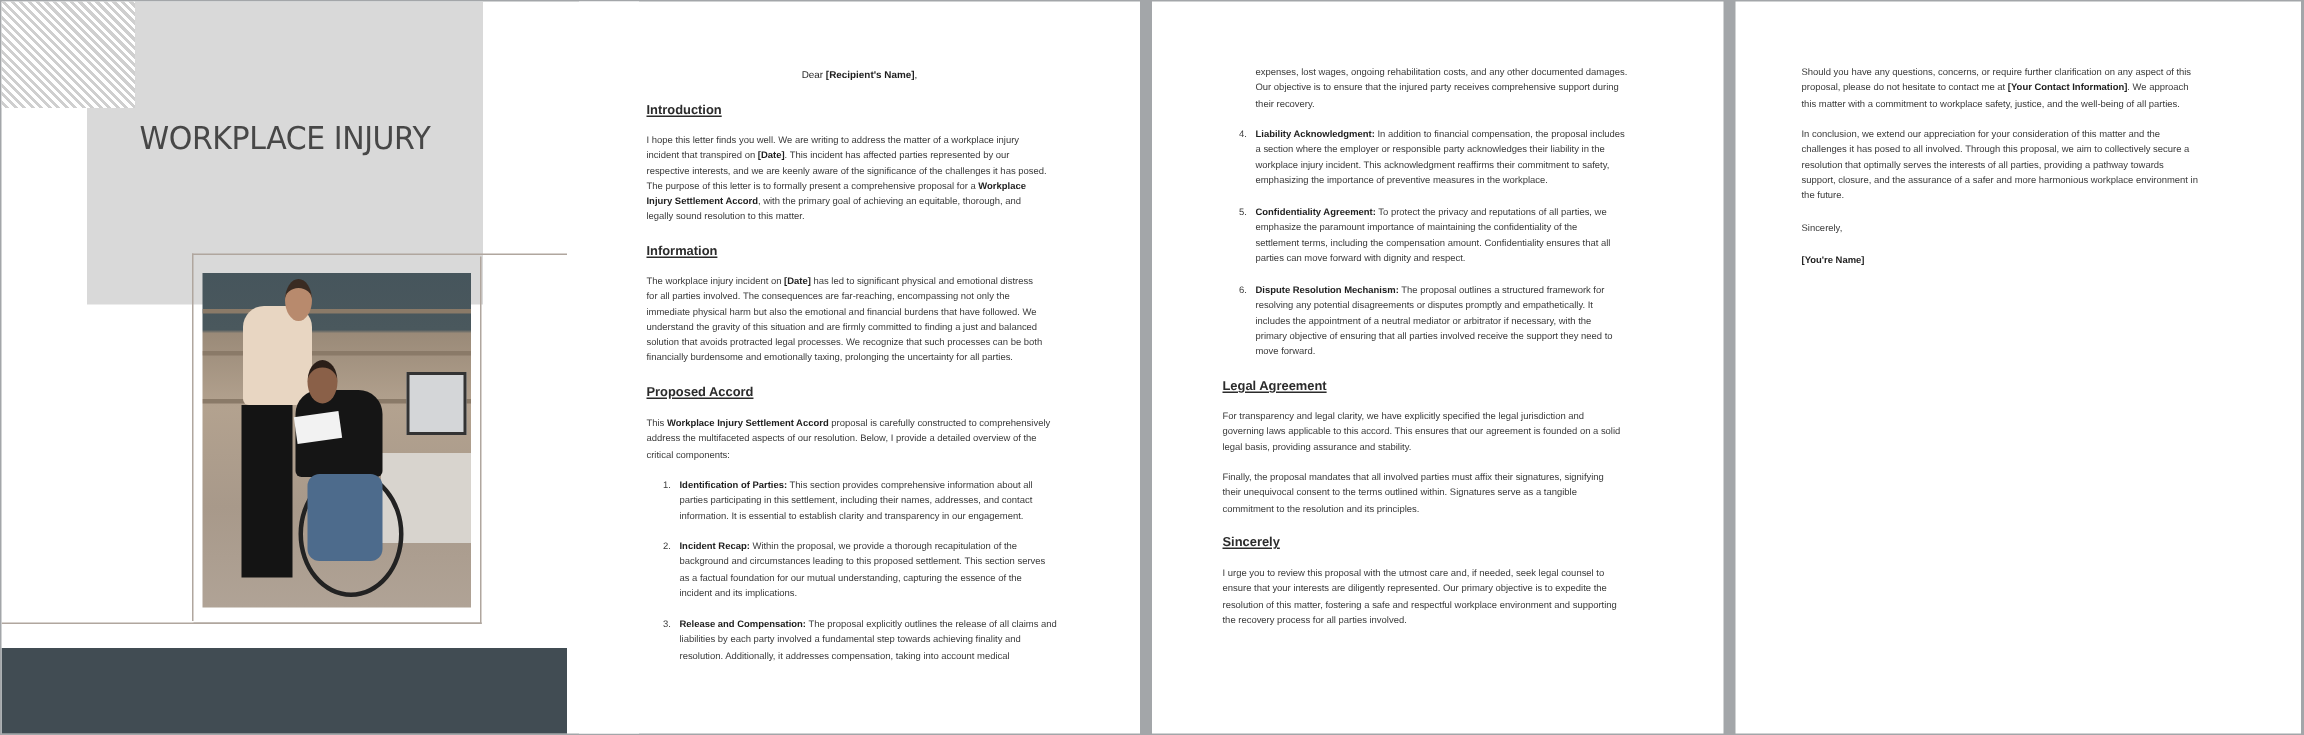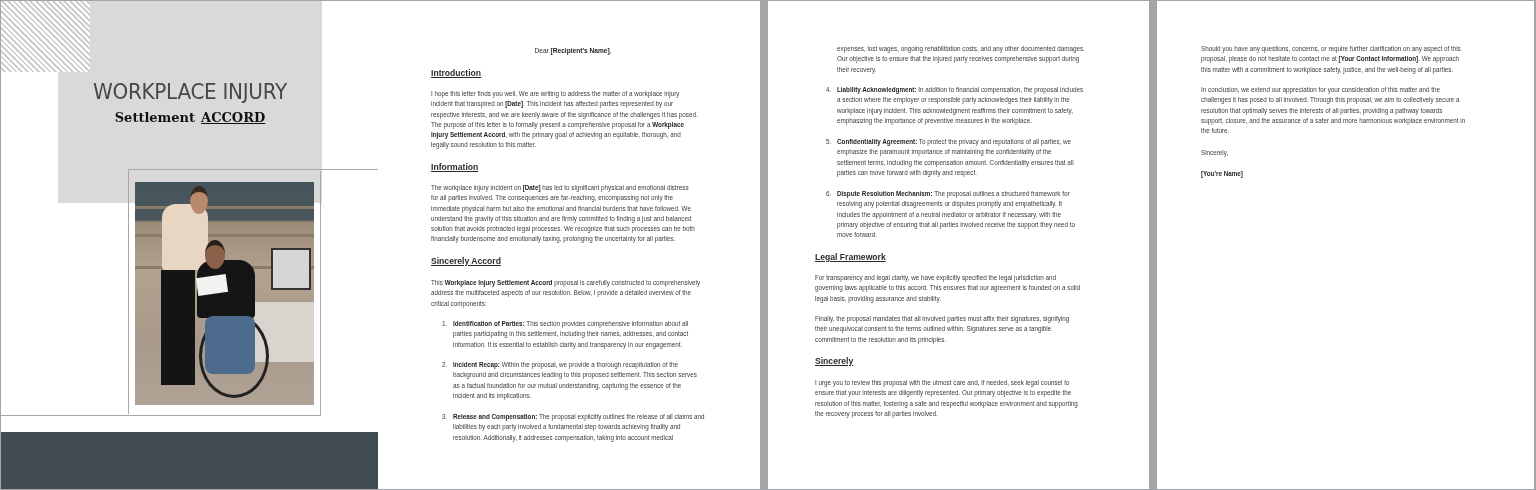--- a/index.html
+++ b/index.html
@@ -101,23 +101,20 @@
   .li .num { position: absolute; left: -11px; top: 0; }
 </style>
 </head>
 <body>
 
 <div class="page" id="page1">
   <div class="cover-gray"></div>
   <div class="cover-hatch"></div>
   <div class="cover-title">
     <span class="t">WORKPLACE INJURY</span>
-  </div>
-  <div class="cover-sub">
-    <span>Settlement</span><span class="u">ACCORD</span>
   </div>
   <div class="frame-line-top"></div>
   <div class="frame-line-left"></div>
   <div class="frame-box"></div>
   <div class="frame-line-bottom"></div>
   <div class="photo" title="Man standing beside a smiling man in a wheelchair, both reviewing papers in an office">
     <div class="shelf" style="top:24px"></div>
     <div class="shelf" style="top:52px"></div>
     <div class="shelf" style="top:84px"></div>
     <div class="wall-desk"></div>
@@ -152,21 +149,21 @@
     <div class="h" style="left:45px; top:161px;">Information</div>
     <div class="p" style="left:45px; top:182px;">
         <div style="white-space: nowrap;">The workplace injury incident on <b>[Date]</b> has led to significant physical and emotional distress</div>
         <div style="white-space: nowrap;">for all parties involved. The consequences are far-reaching, encompassing not only the</div>
         <div style="white-space: nowrap;">immediate physical harm but also the emotional and financial burdens that have followed. We</div>
         <div style="white-space: nowrap;">understand the gravity of this situation and are firmly committed to finding a just and balanced</div>
         <div style="white-space: nowrap;">solution that avoids protracted legal processes. We recognize that such processes can be both</div>
         <div style="white-space: nowrap;">financially burdensome and emotionally taxing, prolonging the uncertainty for all parties.</div>
       </div>
 
-    <div class="h" style="left:45px; top:255px;">Sincerely Accord</div>
+    <div class="h" style="left:45px; top:255px;">Proposed Accord</div>
     <div class="p" style="left:45px; top:277px;">
         <div style="white-space: nowrap;">This <b>Workplace Injury Settlement Accord</b> proposal is carefully constructed to comprehensively</div>
         <div style="white-space: nowrap;">address the multifaceted aspects of our resolution. Below, I provide a detailed overview of the</div>
         <div style="white-space: nowrap;">critical components:</div>
       </div>
 
     <div class="li" style="left:67px; top:318px;">
       <span class="num">1.</span>
       <div>
           <div style="white-space: nowrap;"><b>Identification of Parties:</b> This section provides comprehensive information about all</div>
@@ -224,21 +221,21 @@
       <span class="num">6.</span>
       <div>
           <div style="white-space: nowrap;"><b>Dispute Resolution Mechanism:</b> The proposal outlines a structured framework for</div>
           <div style="white-space: nowrap;">resolving any potential disagreements or disputes promptly and empathetically. It</div>
           <div style="white-space: nowrap;">includes the appointment of a neutral mediator or arbitrator if necessary, with the</div>
           <div style="white-space: nowrap;">primary objective of ensuring that all parties involved receive the support they need to</div>
           <div style="white-space: nowrap;">move forward.</div>
         </div>
     </div>
 
-    <div class="h" style="left:47px; top:251px;">Legal Framework</div>
+    <div class="h" style="left:47px; top:251px;">Legal Agreement</div>
     <div class="p" style="left:47px; top:272px;">
         <div style="white-space: nowrap;">For transparency and legal clarity, we have explicitly specified the legal jurisdiction and</div>
         <div style="white-space: nowrap;">governing laws applicable to this accord. This ensures that our agreement is founded on a solid</div>
         <div style="white-space: nowrap;">legal basis, providing assurance and stability.</div>
       </div>
     <div class="p" style="left:47px; top:313px;">
         <div style="white-space: nowrap;">Finally, the proposal mandates that all involved parties must affix their signatures, signifying</div>
         <div style="white-space: nowrap;">their unequivocal consent to the terms outlined within. Signatures serve as a tangible</div>
         <div style="white-space: nowrap;">commitment to the resolution and its principles.</div>
       </div>

